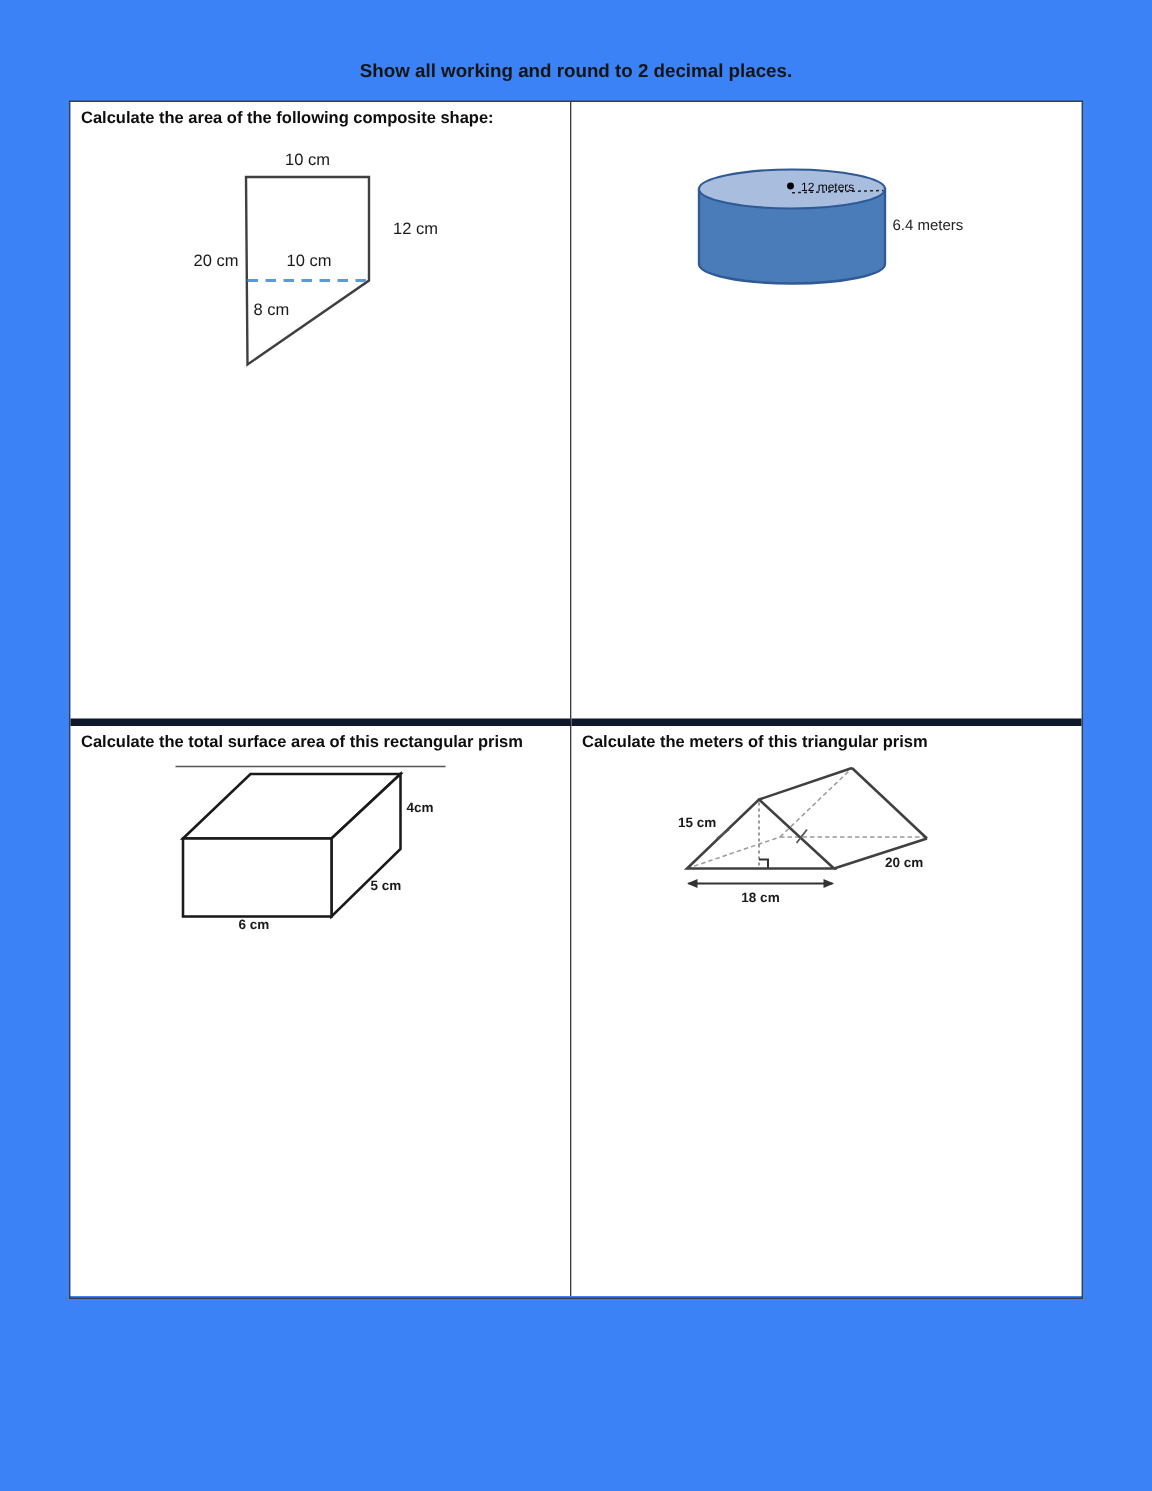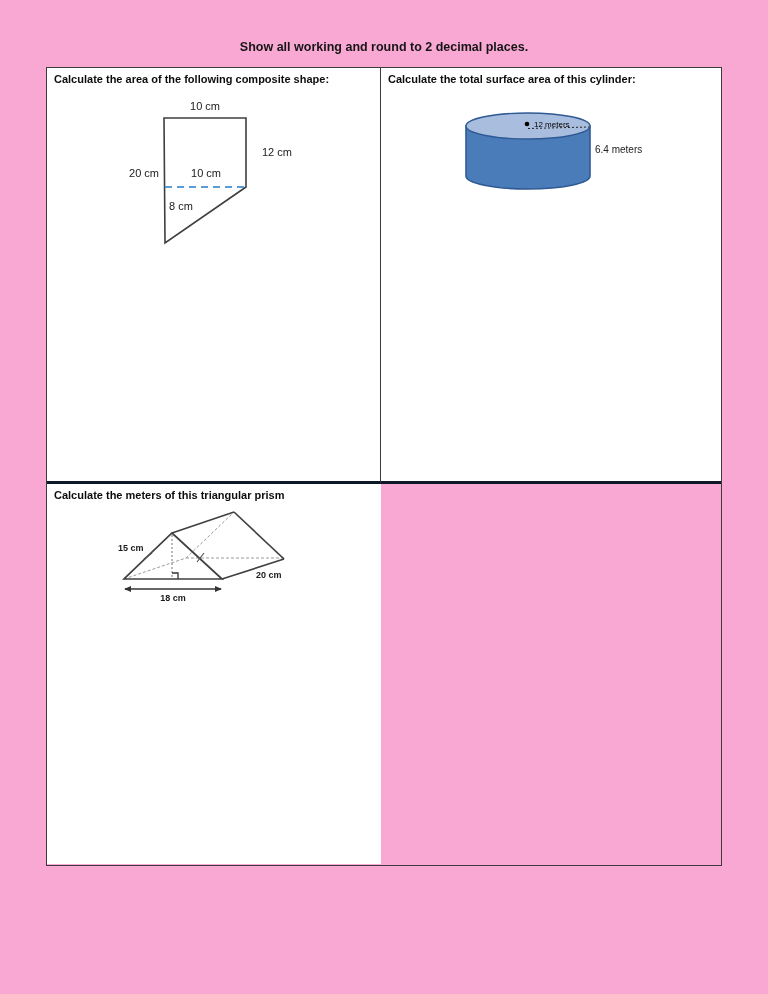--- a/index.html
+++ b/index.html
@@ -1,31 +1,31 @@
 <!DOCTYPE html>
 <html><head>
 <meta charset="utf-8">
 <style>
   html,body { margin:0; padding:0; background:#fff; }
   #page {
-    position:relative; width:768px; height:994px; background:#f9a8d4;
+    position:relative; width:768px; height:994px; background:#3b82f6;
     font-family:"Liberation Sans", sans-serif; color:#111; overflow:hidden;
   }
   #title {
     position:absolute; top:40px; left:0; width:100%;
     text-align:center; font-size:12.5px; font-weight:bold; color:#151515;
   }
   #worksheet {
     position:absolute; left:46px; top:67px; width:674px; height:797px;
     display:grid; grid-template-columns:334px 340px; grid-template-rows:416px 380px;
     border:1px solid #3c3c3c; box-sizing:content-box;
   }
   .cell { position:relative; background:#fff; }
   .cell.br { border-right:1px solid #3c3c3c; }
-  .cell.bb { border-bottom:3px solid #0f172a; }
+  .cell.bb { border-bottom:5px solid #0f172a; }
   .prompt {
     padding:4px 7px 0 7px; font-size:11px; font-weight:bold; line-height:1.3; color:#0d0d0d;
   }
   .diagram { position:absolute; }
   svg text { font-family:"Liberation Sans", sans-serif; }
   .lbl { font-size:11px; fill:#1a1a1a; }
   .lbl-sm { font-size:9px; font-weight:600; fill:#1a1a1a; }
   .lbl-cyl { font-size:8px; fill:#000; }
   .lbl-m { font-size:10px; fill:#222; }
 </style>
@@ -45,31 +45,42 @@
         <line x1="54" y1="96" x2="134" y2="96" stroke-width="2" stroke-dasharray="7,5" stroke="#5b9bd5"></line>
         <text class="lbl" x="94" y="19" text-anchor="middle">10 cm</text>
         <text class="lbl" x="151" y="65" text-anchor="start">12 cm</text>
         <text class="lbl" x="48" y="86" text-anchor="end">20 cm</text>
         <text class="lbl" x="95" y="86" text-anchor="middle" fill="#5b9bd5">10 cm</text>
         <text class="lbl" x="58" y="119" text-anchor="start" fill="#5b9bd5">8 cm</text>
       </svg>
     </div>
 
     <div class="cell bb">
-      <div class="prompt">Calculate the total surface area of this cylinder:</div>
       <svg class="diagram" style="left:80px; top:36px;" width="210" height="95" viewBox="0 0 210 95">
         <path d="M5,22 L5,72 A62,13 0 0 0 129,72 L129,22 Z" stroke-width="1.6" fill="#4a7cba" stroke="#2f5a93"></path>
         <ellipse cx="67" cy="22" rx="62" ry="13" stroke-width="1.4" fill="#a9bdde" stroke="#2f5a93"></ellipse>
         <circle cx="66" cy="20" r="2.3" fill="#000"></circle>
         <line x1="67" y1="24.5" x2="128" y2="23" stroke="#222" stroke-width="1" stroke-dasharray="2,2"></line>
         <text class="lbl-cyl" x="73" y="23" text-anchor="start">12 meters</text>
         <text class="lbl-m" x="134" y="49" text-anchor="start">6.4 meters</text>
       </svg>
     </div>
 
+    <div class="cell br">
+      <div class="prompt">Calculate the total surface area of this rectangular prism</div>
+      <svg class="diagram" style="left:64px; top:22px;" width="200" height="145" viewBox="0 0 200 145">
+        <line x1="6" y1="5" x2="186" y2="5" stroke="#555" stroke-width="1"></line>
+        <polygon points="11,53 56,10 156,10 110,53" fill="#ffffff" stroke="#1a1a1a" stroke-width="1.7"></polygon>
+        <polygon points="110,53 156,10 156,60 110,105" fill="#ffffff" stroke="#1a1a1a" stroke-width="1.7"></polygon>
+        <rect x="11" y="53" width="99" height="52" fill="#ffffff" stroke="#1a1a1a" stroke-width="1.7"></rect>
+        <text class="lbl-sm" x="160" y="35" text-anchor="start">4cm</text>
+        <text class="lbl-sm" x="136" y="87" text-anchor="start">5 cm</text>
+        <text class="lbl-sm" x="48" y="113" text-anchor="start">6 cm</text>
+      </svg>
+    </div>
 
     <div class="cell">
       <div class="prompt">Calculate the meters of this triangular prism</div>
       <svg class="diagram" style="left:50px; top:22px;" width="220" height="110" viewBox="0 0 220 110">
         <g stroke="#9a9a9a" stroke-width="1" stroke-dasharray="3,2">
           <line x1="27" y1="73" x2="89" y2="52"></line>
           <line x1="89" y1="52" x2="187" y2="52"></line>
           <line x1="89" y1="52" x2="137" y2="6"></line>
         </g>
         <line x1="75" y1="29" x2="75" y2="72" stroke="#777" stroke-width="1" stroke-dasharray="2,2"></line>

